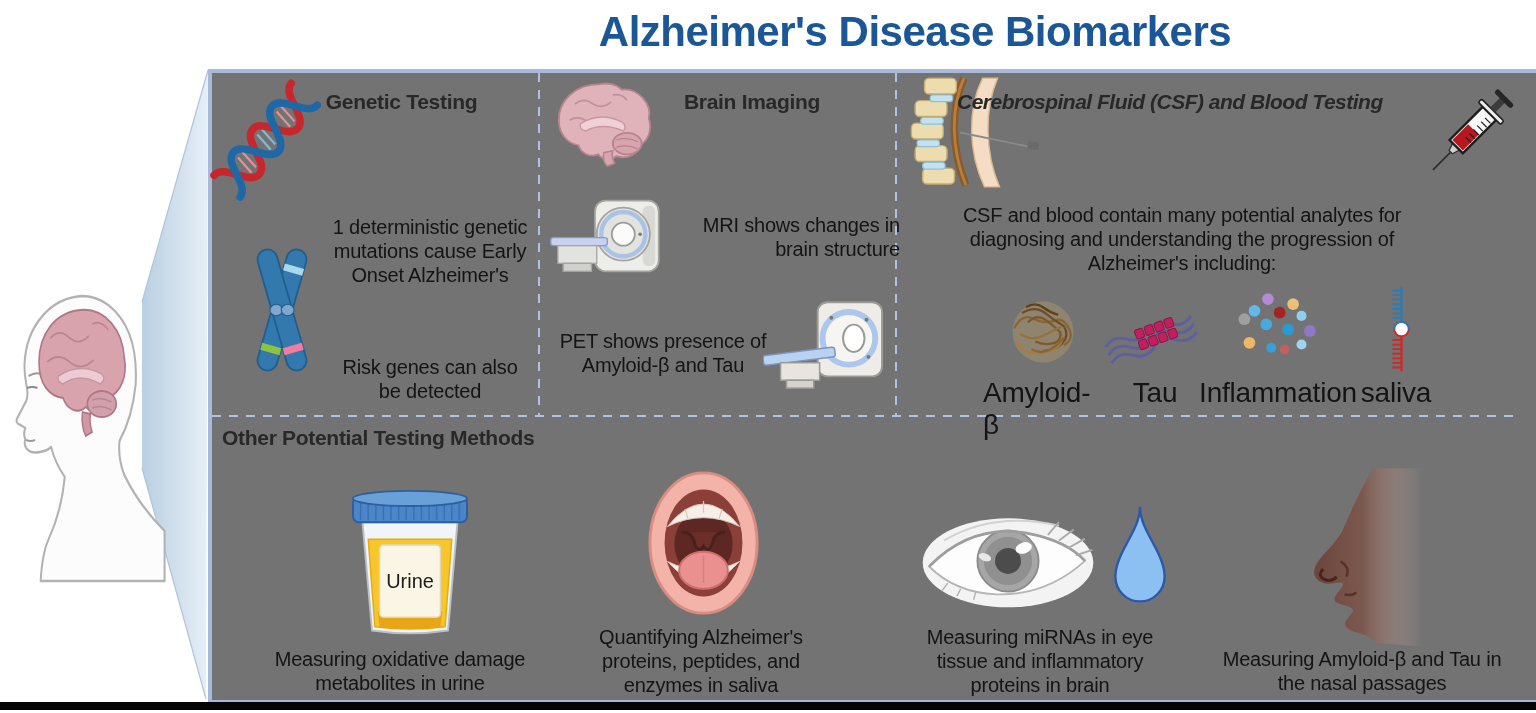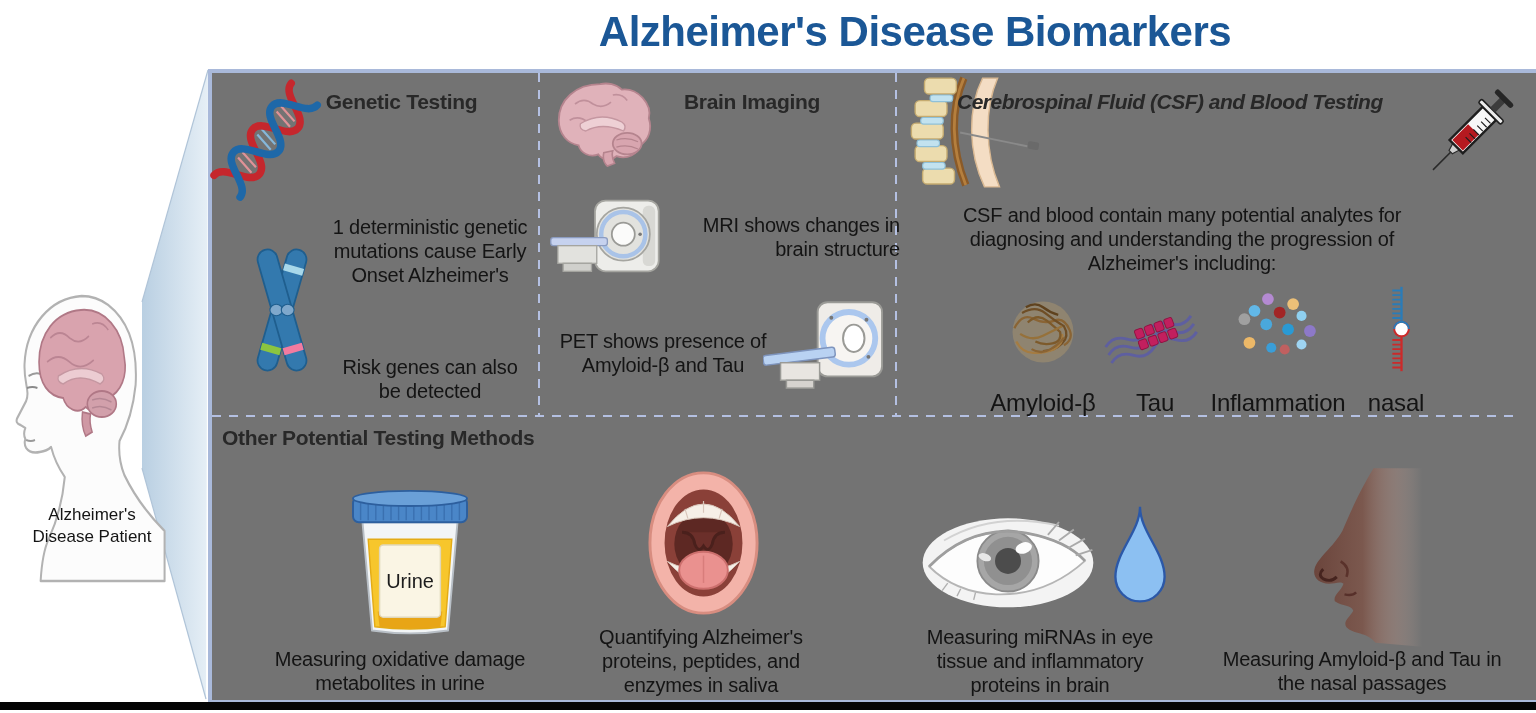--- a/index.html
+++ b/index.html
@@ -15,21 +15,21 @@
   .body-text{font-size:20px;color:#141414;line-height:24px;letter-spacing:-0.2px;}
   .center{text-align:center;}
   .nowrap{white-space:nowrap;font-style:italic;}
   .vdash{position:absolute;width:2px;
          background-image:repeating-linear-gradient(180deg,#b4c0e2 0 9px,transparent 9px 17px);}
   .hdash{position:absolute;height:2px;
          background-image:repeating-linear-gradient(90deg,#b4c0e2 0 9px,transparent 9px 17px);}
   .blackbar{position:absolute;left:0;top:702px;width:1536px;height:8px;background:#040404;}
   .analyte{position:absolute;width:120px;display:flex;flex-direction:column;align-items:center;}
   .analyte .icon-slot{height:88px;display:flex;align-items:flex-end;justify-content:center;}
-  .analyte .alabel{margin-top:16px;font-size:24px;color:#141414;letter-spacing:-0.2px;}
+  .analyte .alabel{margin-top:4px;font-size:28px;color:#141414;letter-spacing:-0.2px;}
 </style>
 </head>
 <body>
 
 <div class="canvas">
 
   <div class="title">Alzheimer's Disease Biomarkers</div>
 
   <svg class="abs" style="left:0;top:0" width="1536" height="713" viewBox="0 0 1536 713">
     <defs>
@@ -51,23 +51,20 @@
     <path d="M98,22 C66,24 46,46 46,74 C46,96 58,108 76,110 C80,121 94,127 104,119 C114,127 128,121 132,110 C148,104 156,88 152,70 C150,42 128,20 98,22 Z" fill="#d9a3ae" stroke="#b07886" stroke-width="2"></path>
     <path d="M60,50 Q72,40 84,50 Q96,58 108,48" stroke="#bb8593" fill="none" stroke-width="1.8"></path>
     <path d="M56,74 Q70,64 84,74 Q98,84 114,72" stroke="#bb8593" fill="none" stroke-width="1.8"></path>
     <path d="M112,36 Q124,32 132,42" stroke="#bb8593" fill="none" stroke-width="1.8"></path>
     <path d="M70,88 Q96,74 124,86 Q130,92 122,96 Q96,84 76,96 Q68,94 70,88 Z" fill="#ecccd2" stroke="#c597a1" stroke-width="1.5"></path>
     <ellipse cx="124" cy="116" rx="18" ry="13" fill="#d2a0ab" stroke="#b07886" stroke-width="2"></ellipse>
     <path d="M112,112 Q124,108 136,114 M112,120 Q124,116 136,122" stroke="#b58794" stroke-width="1.5" fill="none"></path>
     <path d="M100,124 Q98,138 104,148 L112,144 Q108,134 110,126 Z" fill="#cf98a4" stroke="#b07886" stroke-width="1.8"></path>
   </svg>
 
-  <div class="abs center" style="left:17px;top:504px;width:150px;font-size:17px;line-height:22px;color:#141414;">
-    <span>Alzheimer's Disease Patient</span>
-  </div>
 
   <div class="panel">
 
     <div class="vdash" style="left:326px;top:0;height:342px;"></div>
     <div class="vdash" style="left:683px;top:0;height:342px;"></div>
     <div class="hdash" style="left:0;top:342px;width:1308px;"></div>
 
     <div>
       <svg class="abs" style="left:6px;top:9px;overflow:visible" width="95" height="118" viewBox="0 0 95 118">
         <g transform="rotate(40 47 59)">
@@ -248,21 +245,21 @@
         <div class="icon-slot">
           <svg width="34" height="88" viewBox="0 0 36 96">
             <path d="M24,2 V40" stroke="#2a7cb8" stroke-width="2.5"></path>
             <path d="M24,6 H14 M24,11 H14 M24,16 H14 M24,21 H14 M24,26 H14 M24,31 H14 M24,36 H14" stroke="#2a7cb8" stroke-width="2"></path>
             <ellipse cx="24" cy="48" rx="8" ry="8" fill="#ffffff" stroke="#cc2a2a" stroke-width="2.2"></ellipse>
             <path d="M16,48 a8,8 0 0 1 16,0" stroke="#2a7cb8" fill="none" stroke-width="2.2"></path>
             <path d="M24,56 V94" stroke="#cc2a2a" stroke-width="2.5"></path>
             <path d="M24,60 H14 M24,65 H14 M24,70 H14 M24,75 H14 M24,80 H14 M24,85 H14 M24,90 H14" stroke="#cc2a2a" stroke-width="2"></path>
           </svg>
         </div>
-        <div class="alabel">nasal</div>
+        <div class="alabel">saliva</div>
       </div>
     </div>
 
     <div>
       <div class="abs h2" style="left:10px;top:352px;white-space:nowrap;">
         <span>Other Potential Testing Methods</span>
       </div>
 
       <svg class="abs" style="left:130px;top:415px" width="136" height="152" viewBox="0 0 140 160">
         <path d="M20,36 L120,36 L110,150 Q70,156 30,150 Z" fill="#f2f5f7" stroke="#b8bfc6" stroke-width="2"></path>

